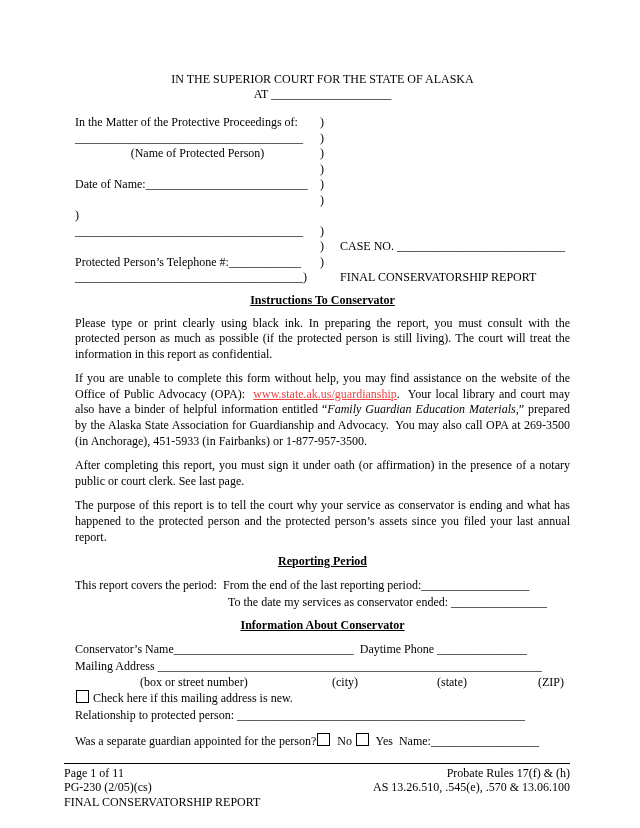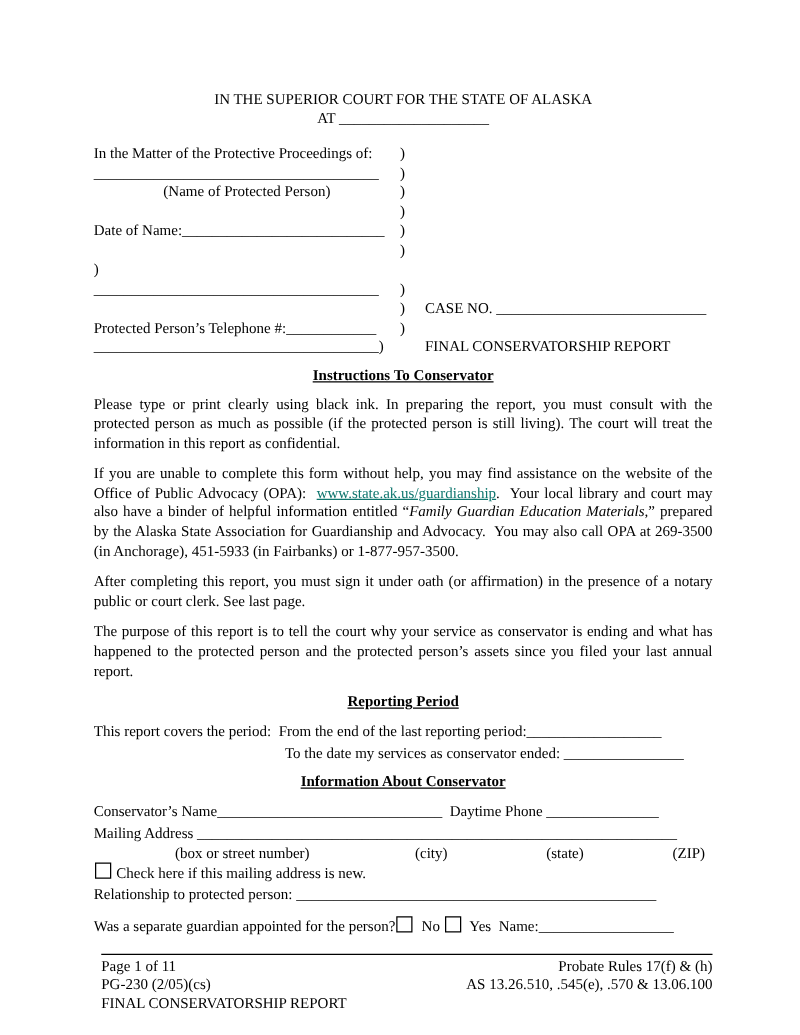--- a/index.html
+++ b/index.html
@@ -23,37 +23,37 @@
   .cap-left { flex: 0 0 245px; width: 245px; }
   .cap-center { text-align: center; }
   .cap-paren { flex: 0 0 20px; }
   .cap-right { flex: 1; }
   .heading {
     font-weight: bold; text-decoration: underline;
     text-align: center; margin: 7px 0 8px;
   }
   p.body { margin: 0 0 9px 0; text-align: justify; line-height: 15.6px; }
   .line { line-height: 17px; }
-  .link { color: #0f766e; text-decoration: underline; cursor: pointer; }
+  .link { color: #ef4444; text-decoration: underline; cursor: pointer; }
   em { font-style: italic; }
   .indent2 { margin-left: 153px; }
   .checkbox {
     display: inline-block; width: 11px; height: 11px;
     border: 1px solid #000; vertical-align: -1px;
     margin: 0 4px 0 1px; background: #fff;
   }
   .sublabels { position: relative; height: 15px; text-decoration: underline; }
   .sublabels span { position: absolute; top: 0; }
   .sub-box   { left: 65px; }
   .sub-city  { left: 257px; }
   .sub-state { left: 362px; }
   .sub-zip   { left: 463px; }
   .gap8 { height: 9px; }
   .footer {
-    position: absolute; left: 81px; right: 70px; bottom: 19px;
+    position: absolute; left: 64px; right: 70px; bottom: 19px;
     border-top: 1px solid #000; padding-top: 2px;
     display: flex; justify-content: space-between;
     line-height: 14.5px;
     gap: 20px;
   }
   .footer-right { text-align: right; }
 </style>
 </head>
 <body>
 

